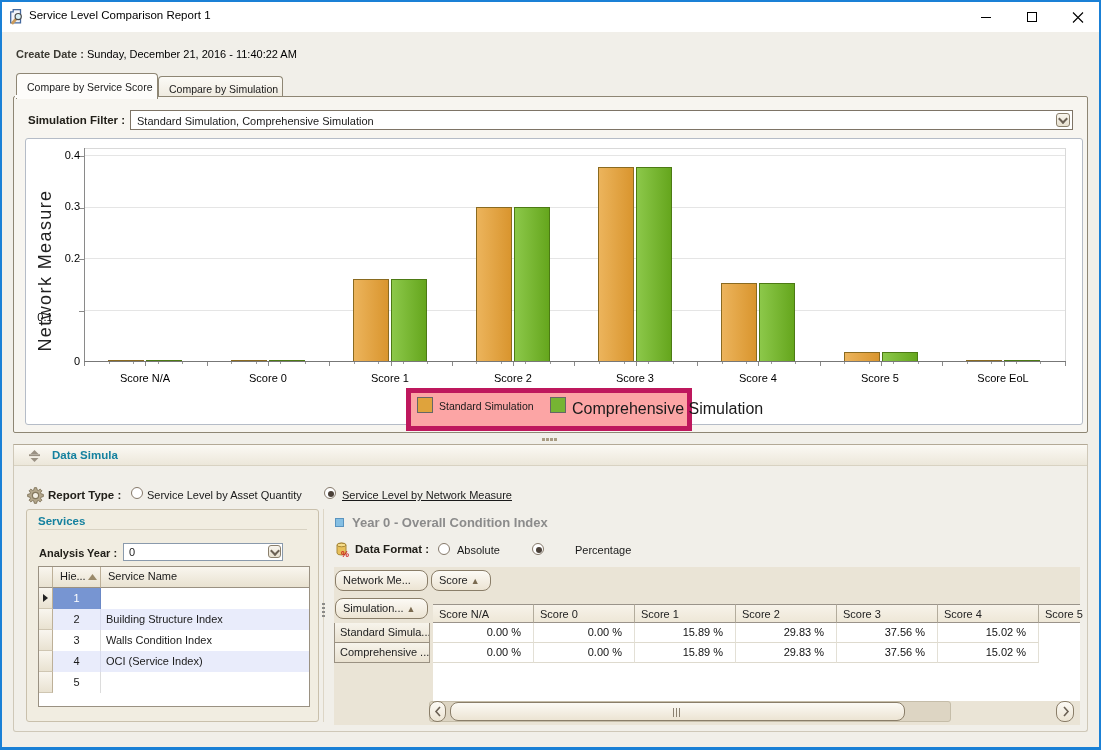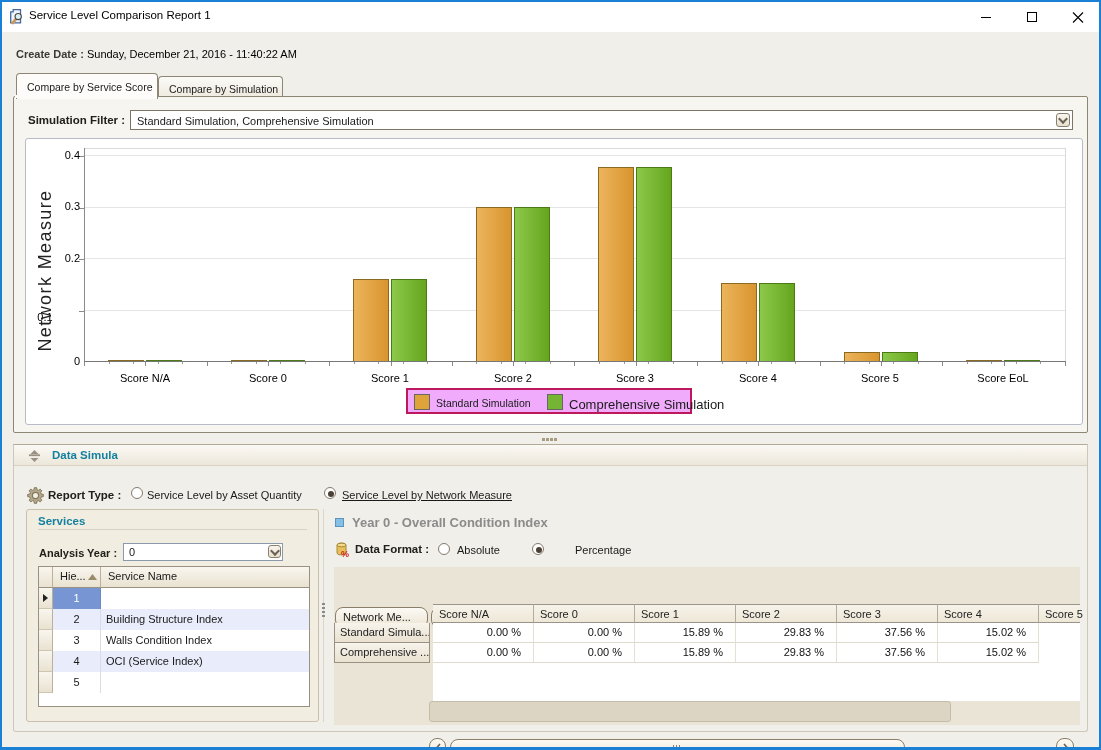--- a/index.html
+++ b/index.html
@@ -40,21 +40,21 @@
   .radio{position:absolute;width:12px;height:12px;border-radius:50%;background:#fff;border:1px solid #85796a;}
   .radio .dot{position:absolute;left:3px;top:3px;width:6px;height:6px;border-radius:50%;background:#4a4038;}
   
   #svc{left:12px;top:64px;width:293px;height:213px;background:#f1ede1;border:1px solid #c9c0ac;border-radius:3px;}
   #svcgrid{position:absolute;left:11px;top:56px;width:272px;height:141px;background:#fff;border:1px solid #9a9182;}
   .gh{background:linear-gradient(#f9f6ef,#e9e2d1);border-right:1px solid #bdb098;border-bottom:1px solid #9a9182;}
   .grow{position:absolute;left:0;width:270px;height:21px;white-space:nowrap;}
   .gind{position:absolute;left:0;top:0;width:14px;height:21px;background:linear-gradient(#f9f6ef,#e9e2d1);border-right:1px solid #bdb098;border-bottom:1px solid #cfc6b2;}
   
   #pivot{left:320px;top:122px;width:746px;height:158px;background:#eae4d6;}
-  .pbtn{position:absolute;height:21px;background:linear-gradient(#fcfaf5,#ece4d3);border:1px solid #8a7e69;border-radius:8px;font-size:11px;line-height:19px;padding-left:7px;color:#222;white-space:nowrap;margin-top:37px;}
+  .pbtn{position:absolute;height:21px;background:linear-gradient(#fcfaf5,#ece4d3);border:1px solid #8a7e69;border-radius:8px;font-size:11px;line-height:19px;padding-left:7px;color:#222;white-space:nowrap;}
   .phc{position:absolute;top:37px;height:19px;background:linear-gradient(#f7f3ea,#eee7d7);border-right:1px solid #b3ac9c;border-top:1px solid #9a938a;border-bottom:1px solid #9a938a;font-size:11px;line-height:18px;padding-left:6px;color:#222;white-space:nowrap;}
   .prh{position:absolute;left:0;width:96px;height:20px;background:linear-gradient(#f7f4ec,#e9e1d0);border:1px solid #9a9182;border-top:none;font-size:11px;line-height:18px;padding-left:5px;color:#222;white-space:nowrap;overflow:hidden;}
   .pdc{position:absolute;height:20px;background:#fff;border-right:1px solid #e3e0d6;border-bottom:1px solid #dedace;font-size:11px;line-height:19px;text-align:right;padding-right:12px;color:#111;}
 </style>
 </head>
 <body>
 <div id="win">
 
   <div id="titlebar" class="abs">
     <svg class="abs" style="left:7px;top:6px" width="18" height="18" viewBox="0 0 18 18">
@@ -183,25 +183,25 @@
         <div class="xtick2" style="left:1014px;"></div>
     <div class="xlab" style="left:58px;">Score N/A</div>
     <div class="xlab" style="left:181px;">Score 0</div>
     <div class="xlab" style="left:303px;">Score 1</div>
     <div class="xlab" style="left:426px;">Score 2</div>
     <div class="xlab" style="left:548px;">Score 3</div>
     <div class="xlab" style="left:671px;">Score 4</div>
     <div class="xlab" style="left:793px;">Score 5</div>
     <div class="xlab" style="left:916px;">Score EoL</div>
 
-    <div class="abs" style="left:380px;top:249px;width:286px;height:26px;background:#f0abfc;border:2px solid #be185d;">
+    <div class="abs" style="left:380px;top:249px;width:286px;height:43px;background:#fca5a5;border:5px solid #be185d;">
       <div class="abs" style="left:6px;top:4px;width:16px;height:16px;background:#dfa33c;border:1px solid #666;"></div>
       <div class="abs" style="left:28px;top:7px;font-size:10.5px;white-space:nowrap;">Standard Simulation</div>
       <div class="abs" style="left:139px;top:4px;width:16px;height:16px;background:#76b433;border:1px solid #666;"></div>
-      <div class="abs" style="left:161px;top:7px;font-size:13px;white-space:nowrap;">Comprehensive Simulation</div>
+      <div class="abs" style="left:161px;top:7px;font-size:16px;white-space:nowrap;">Comprehensive Simulation</div>
     </div>
   </div>
 
   <div class="abs" style="left:542px;top:438px;width:16px;height:3px;background:repeating-linear-gradient(90deg,#a99c82 0 3px,transparent 3px 4px);"></div>
 
   <div id="ds" class="abs">
     <div id="ds-header" class="abs">
       <svg class="abs" style="left:14px;top:5px;" width="13" height="12" viewBox="0 0 13 12">
         <path d="M6.5 0 L10.5 4 H2.5 Z" fill="#9a9184"></path>
         <path d="M1 5.2 H12" stroke="#9a9184" stroke-width="1.8"></path>

